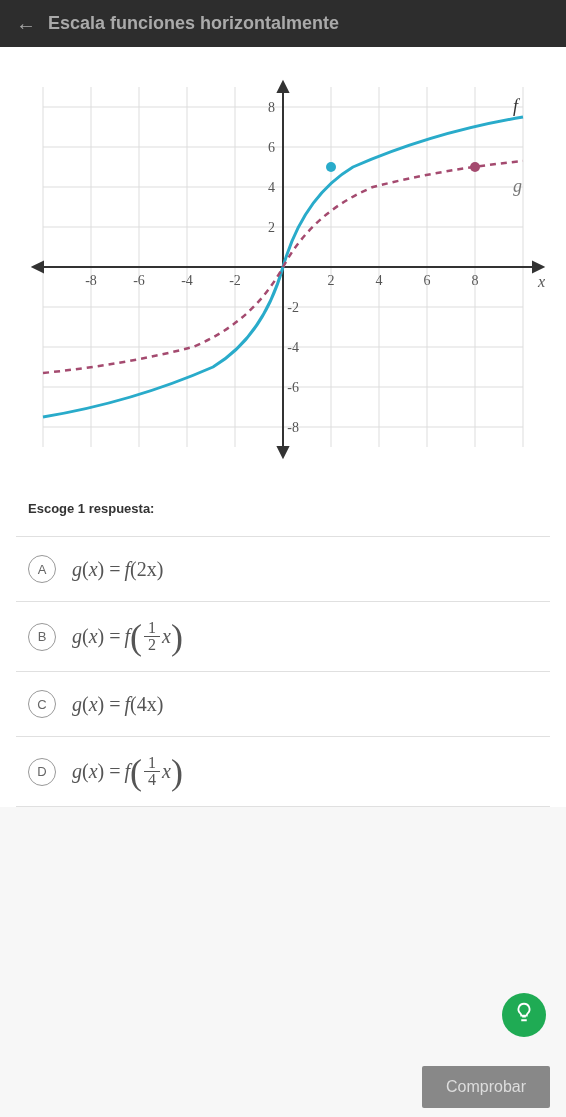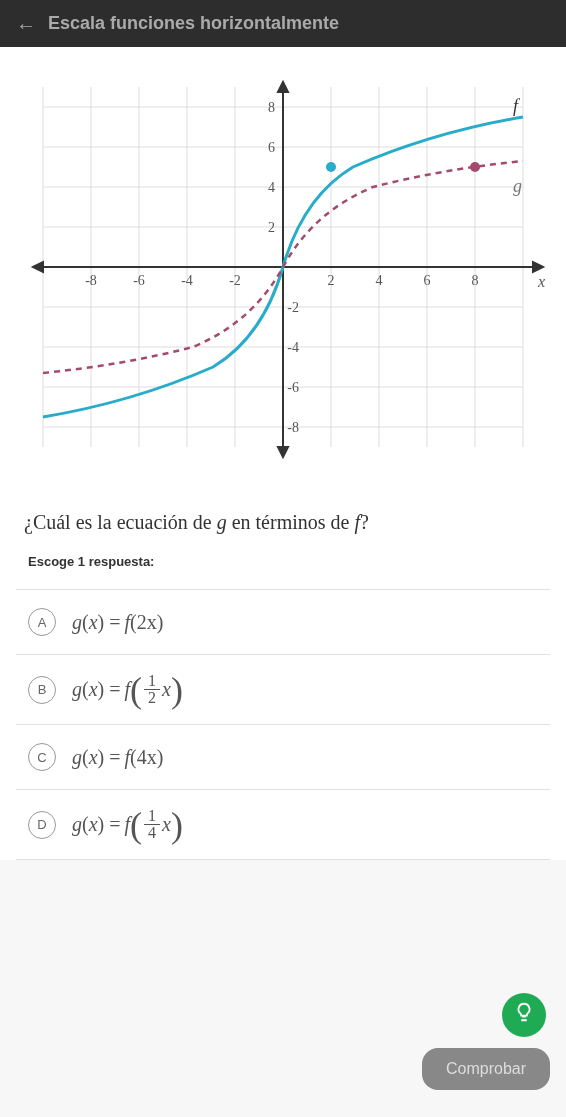--- a/index.html
+++ b/index.html
@@ -130,25 +130,25 @@
       bottom: 80px;
     }
     .hint-icon {
       color: #fff;
       font-size: 22px;
     }
     .submit-button {
       background: #888;
       color: #ddd;
       padding: 12px 24px;
-      border-radius: 16px;
+      border-radius: 2px;
       font-size: 16px;
       position: fixed;
       right: 16px;
-      bottom: 27px;
+      bottom: 9px;
     }
   </style>
 </head>
 <body>
 
 <div class="header">
   <span class="back-arrow">←</span>
   <span class="header-title">Escala funciones horizontalmente</span>
 </div>
 
@@ -214,23 +214,20 @@
 
       <circle cx="318" cy="100" r="5" fill="#29abca"></circle>
       <circle cx="462" cy="100" r="5" fill="#a44a6f"></circle>
 
       <text x="500" y="45" font-size="18" font-style="italic" fill="#333" font-family="Georgia">f</text>
       <text x="500" y="125" font-size="18" font-style="italic" fill="#777" font-family="Georgia">g</text>
       <text x="525" y="220" font-size="16" font-style="italic" fill="#555" font-family="Georgia">x</text>
     </svg>
   </div>
 
-  <div class="question">
-    <span>¿Cuál es la ecuación de </span><span class="math-var">g</span><span> en términos de </span><span class="math-var">f</span><span>?</span>
-  </div>
 
   <div class="instruction">Escoge 1 respuesta:</div>
 
   <div class="answers">
 
     <div class="answer-option">
       <div class="radio-letter">A</div>
       <div class="answer-formula">
         <span class="var">g</span>(<span class="var">x</span>) = <span class="var" style="margin-left:4px">f</span>(<span>2x</span>)
       </div>

